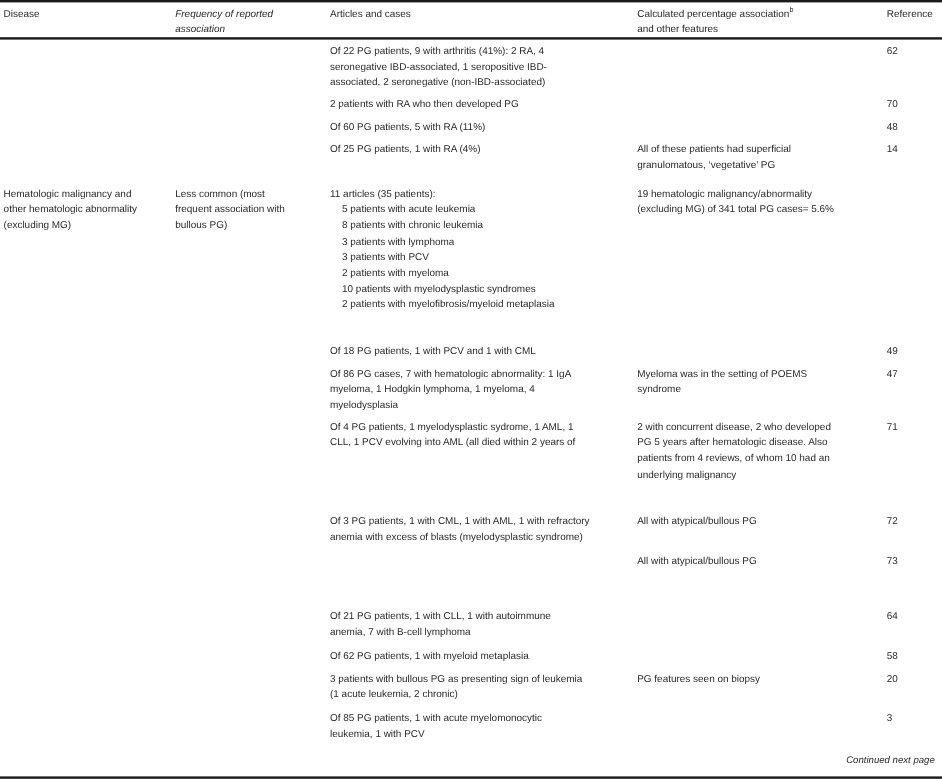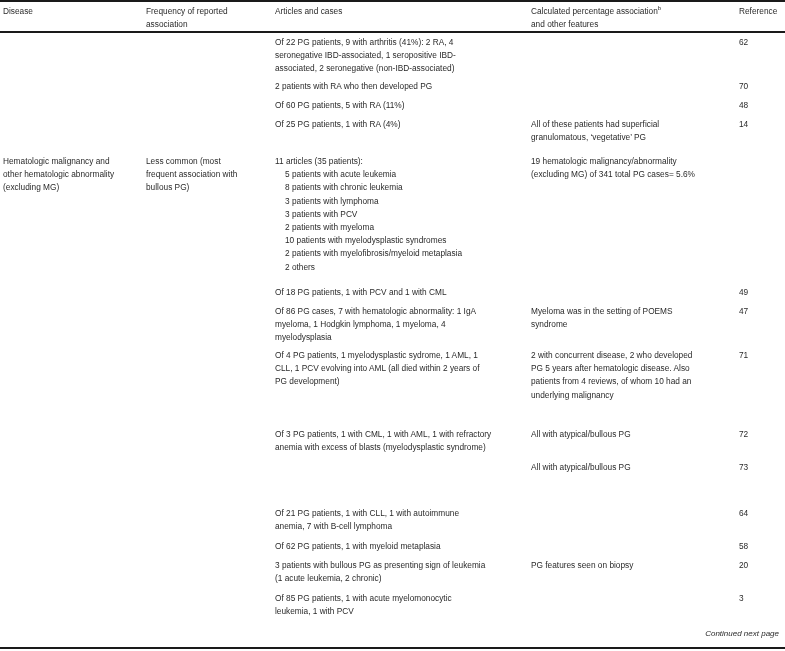--- a/index.html
+++ b/index.html
@@ -68,21 +68,21 @@
       line-height: 12px;
     }
   </style>
 </head>
 <body>
 
 <div class="page">
   <div class="rule-top"></div>
 
   <div class="cell c1" style="top:5px;">Disease</div>
-  <div class="cell c2" style="top:5px;">
+  <div class="cell c2" style="top:5px;font-style:italic;">
     <span class="line">Frequency of reported</span>
     <span class="line">association</span>
   </div>
   <div class="cell c3" style="top:5px;">Articles and cases</div>
   <div class="cell c4" style="top:5px;">
     <span class="line"><span>Calculated percentage association</span><span class="sup">b</span></span>
     <span class="line">and other features</span>
   </div>
   <div class="cell c5" style="top:5px;">Reference</div>
 
@@ -120,21 +120,20 @@
   </div>
   <div class="cell c3" style="top:155px;">
     <span class="line">11 articles (35 patients):</span>
     <span class="indent">5 patients with acute leukemia</span>
     <span class="indent">8 patients with chronic leukemia</span>
     <span class="indent">3 patients with lymphoma</span>
     <span class="indent">3 patients with PCV</span>
     <span class="indent">2 patients with myeloma</span>
     <span class="indent">10 patients with myelodysplastic syndromes</span>
     <span class="indent">2 patients with myelofibrosis/myeloid metaplasia</span>
-    <span class="indent">2 others</span>
   </div>
   <div class="cell c4" style="top:155px;">
     <span class="line">19 hematologic malignancy/abnormality</span>
     <span class="line">(excluding MG) of 341 total PG cases= 5.6%</span>
   </div>
 
   <div class="cell c3" style="top:286px;">Of 18 PG patients, 1 with PCV and 1 with CML</div>
   <div class="cell c5" style="top:286px;">49</div>
 
   <div class="cell c3" style="top:305px;">
@@ -144,21 +143,20 @@
   </div>
   <div class="cell c4" style="top:305px;">
     <span class="line">Myeloma was in the setting of POEMS</span>
     <span class="line">syndrome</span>
   </div>
   <div class="cell c5" style="top:305px;">47</div>
 
   <div class="cell c3" style="top:349px;">
     <span class="line">Of 4 PG patients, 1 myelodysplastic sydrome, 1 AML, 1</span>
     <span class="line">CLL, 1 PCV evolving into AML (all died within 2 years of</span>
-    <span class="line">PG development)</span>
   </div>
   <div class="cell c4" style="top:349px;">
     <span class="line">2 with concurrent disease, 2 who developed</span>
     <span class="line">PG 5 years after hematologic disease. Also</span>
     <span class="line">patients from 4 reviews, of whom 10 had an</span>
     <span class="line">underlying malignancy</span>
   </div>
   <div class="cell c5" style="top:349px;">71</div>
 
   <div class="cell c3" style="top:428px;">

